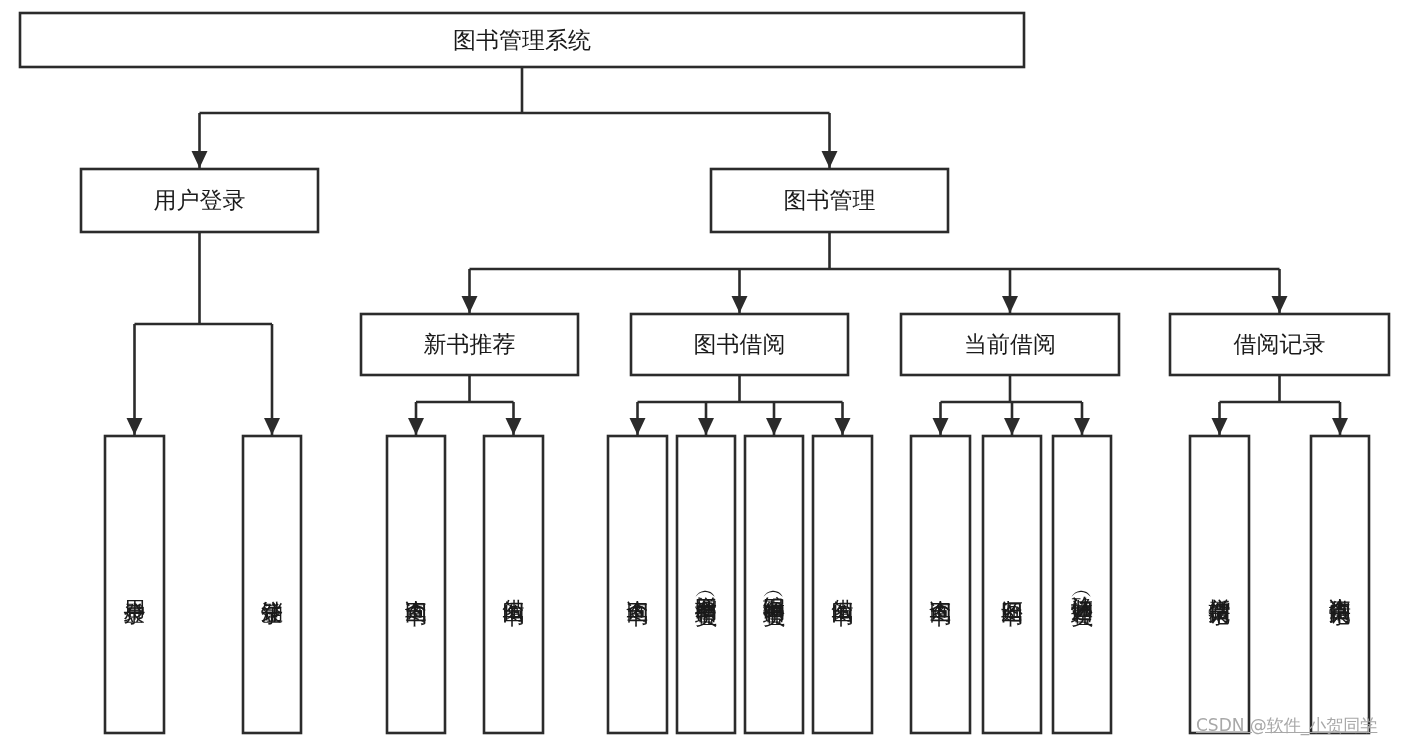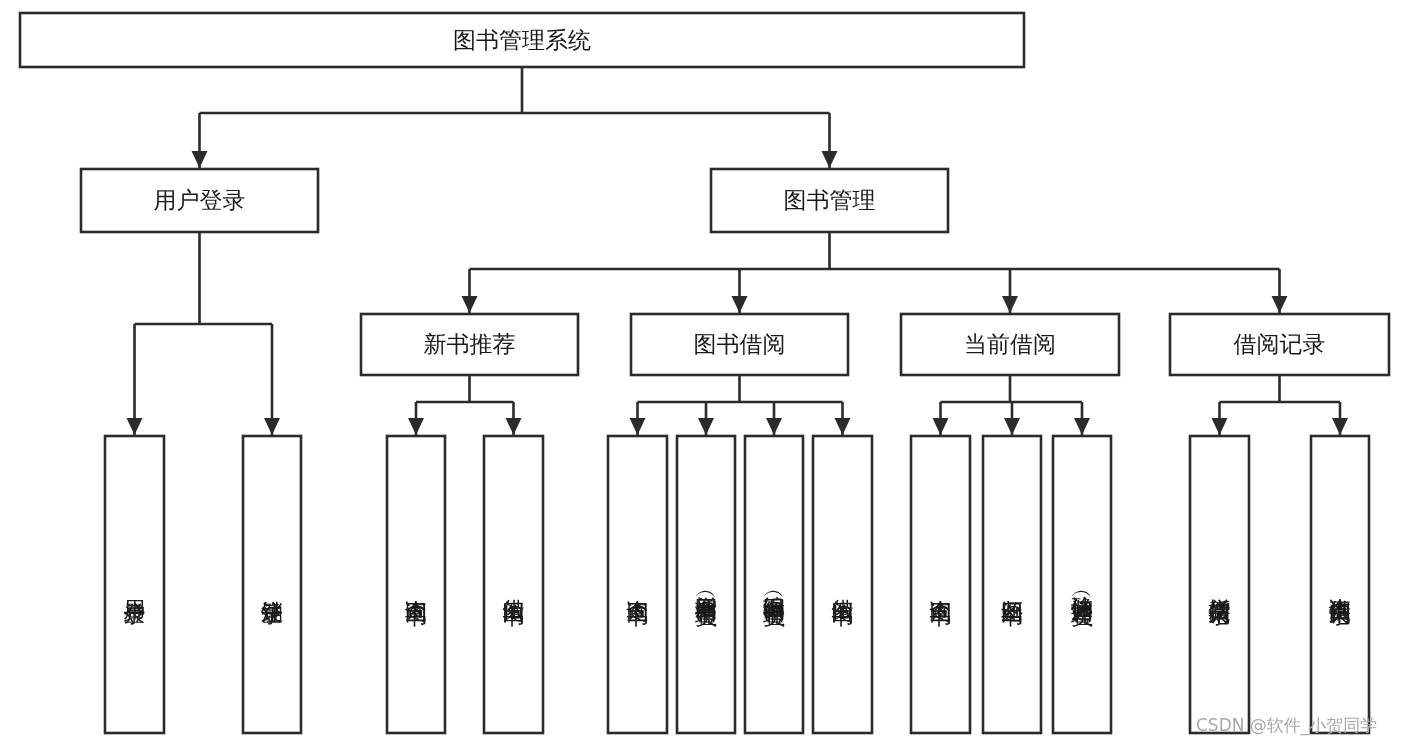--- a/index.html
+++ b/index.html
@@ -64,20 +64,21 @@
     justify-content: flex-start;
     white-space: nowrap;
     pointer-events: none;
   }
   .watermark {
     position: absolute;
     font-family: "DejaVu Sans", "Liberation Sans", sans-serif;
     font-size: 17px;
     color: #a8a8a8;
     white-space: nowrap;
+    text-decoration: underline;
   }
 </style>
 </head>
 <body>
 
 <div id="diagram-root">
 
   <svg class="diagram-canvas" viewBox="0 0 1405 747">
     <g id="connectors-layer">
         <line x1="522" y1="67" x2="522" y2="113" class="connector"></line>

